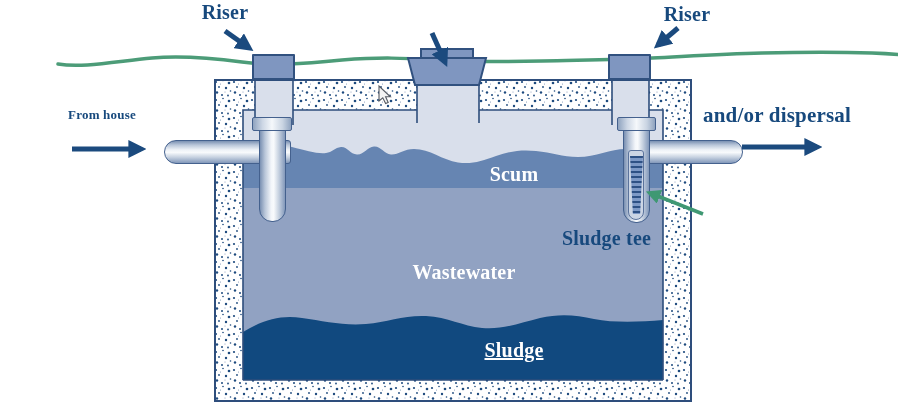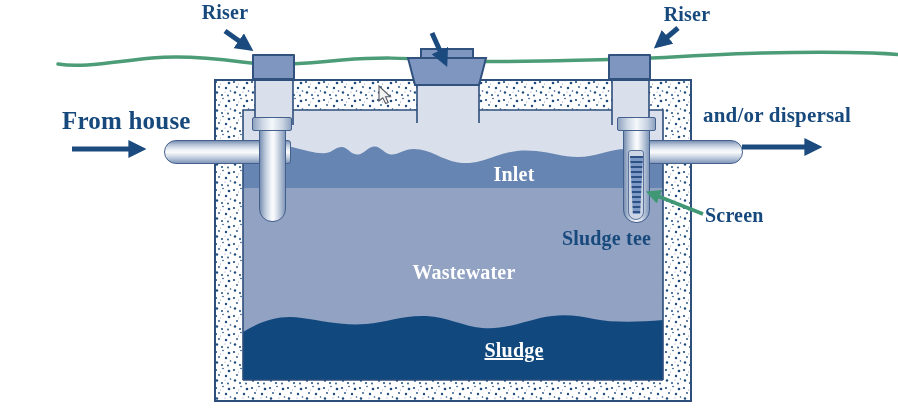--- a/index.html
+++ b/index.html
@@ -136,24 +136,23 @@
     <line x1="390" y1="33" x2="403" y2="62" stroke="#1b4a7e" stroke-width="5" marker-end="url(#ahNavy)"></line>
     <line x1="636" y1="28" x2="616" y2="45" stroke="#1b4a7e" stroke-width="5" marker-end="url(#ahNavy)"></line>
     <line x1="30" y1="149" x2="99" y2="149" stroke="#1b4a7e" stroke-width="5" marker-end="url(#ahNavy)"></line>
     <line x1="700" y1="147" x2="775" y2="147" stroke="#1b4a7e" stroke-width="5" marker-end="url(#ahNavy)"></line>
     <line x1="661" y1="214" x2="608" y2="193" stroke="#3f9873" stroke-width="3.5" marker-end="url(#ahGreen)"></line>
     <path transform="translate(337,86)" d="M0,0 L0,15 L3.8,11.8 L6.6,17.6 L9.2,16.4 L6.6,10.8 L11.4,10.8 Z" fill="#f4f4f4" stroke="#555a63" stroke-width="1.1"></path>
   </svg>
 
   <div class="lbl" style="left:150px;top:2px;width:66px;">Riser</div>
   <div class="lbl" style="left:613px;top:4px;width:64px;">Riser</div>
-  <div class="lbl" style="left:20px;top:108px;width:112px;font-size:25px;">From house</div>
+  <div class="lbl" style="left:4px;top:108px;width:112px;font-size:13px;">From house</div>
   <div class="lbl left" style="left:661px;top:81px;width:237px;font-size:21px;line-height:23px;">
     <br>
     <span>and/or dispersal</span>
   </div>
-  <div class="lbl white" style="left:432px;top:164px;width:80px;">Inlet</div>
+  <div class="lbl white" style="left:432px;top:164px;width:80px;">Scum</div>
   <div class="lbl" style="left:512px;top:228px;width:105px;">Sludge tee</div>
-  <div class="lbl left" style="left:663px;top:205px;width:80px;">Screen</div>
   <div class="lbl white" style="left:358px;top:262px;width:128px;">Wastewater</div>
   <div class="lbl white" style="left:430px;top:340px;width:84px;text-decoration:underline;">Sludge</div>
 
 </div>
 
 </body></html>

